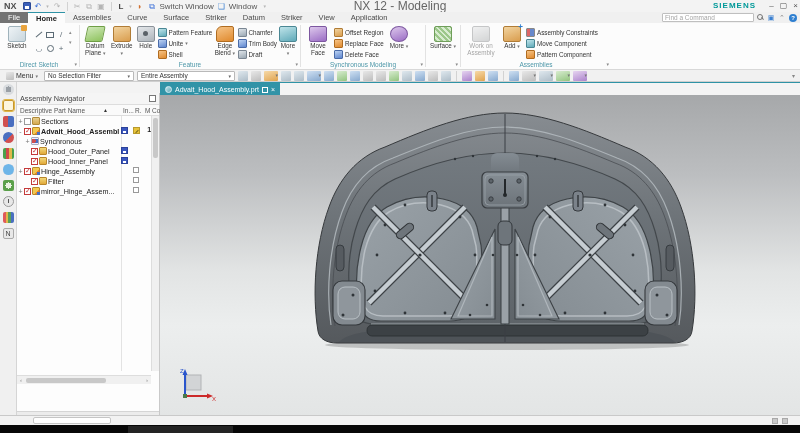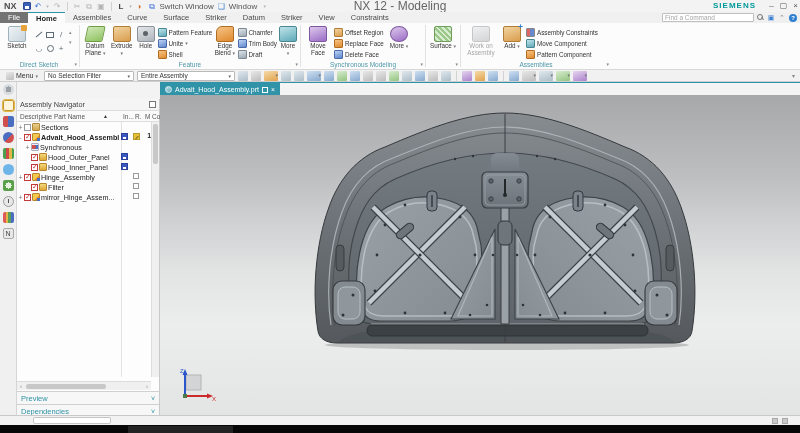--- a/index.html
+++ b/index.html
@@ -96,21 +96,21 @@
   .r-con{background:linear-gradient(90deg,#d05050 0 50%,#4a6fc0 50%);}
   .r-part{background:linear-gradient(135deg,#4a6fc0 0 50%,#d05050 50%);border-radius:50%;}
   .r-lib{background:repeating-linear-gradient(90deg,#4aa04a 0 3px,#d04a4a 3px 6px,#e0b84a 6px 9px);}
   .r-web{background:radial-gradient(circle,#6db5e8 0 70%,#3a7fc0 70%);border-radius:50%;}
   .r-green{background:radial-gradient(circle,#e8f2e0 0 40%,#5aa04a 40%);border-radius:2px;}
   .r-clock{background:#e8e8e8;border:1px solid #9a9a9a;border-radius:50%;position:relative;}
   .r-clock:after{content:"";position:absolute;left:4px;top:2px;width:1px;height:4px;background:#555;}
   .r-pal{background:linear-gradient(90deg,#e05a5a 0 25%,#e0b84a 25% 50%,#5aa05a 50% 75%,#4a6fc0 75%);}
   .r-nk{background:#e8e8e8;border:1px solid #aaa;color:#444;font-size:7px;line-height:10px;text-align:center;}
   
-  .nav{position:absolute;left:17px;top:17px;width:143px;height:333px;background:#fdfdfd;border-right:1px solid #c9c9c9;}
+  .nav{position:absolute;left:17px;top:11px;width:143px;height:333px;background:#fdfdfd;border-right:1px solid #c9c9c9;}
   .navhdr{height:12px;background:#f5f5f5;border-bottom:1px solid #ddd;display:flex;align-items:center;justify-content:space-between;padding:0 3px;font-size:7.3px;color:#444;}
   .boxico{width:7px;height:7px;border:1px solid #777;background:#fff;}
   .colhdr{height:11px;border-bottom:1px solid #ddd;background:#fafafa;position:relative;font-size:6.5px;color:#555;}
   .colhdr span{position:absolute;top:2px;}
   .vline{position:absolute;left:104px;top:23px;bottom:55px;width:1px;background:#e3e3e3;}
   .vline2{position:absolute;left:135px;top:23px;bottom:55px;width:1px;background:#e3e3e3;}
   .trows{position:absolute;left:0;top:23px;right:8px;}
   .trow{height:10px;position:relative;display:flex;align-items:center;font-size:7.2px;color:#222;white-space:nowrap;}
   .trow.bold .tlabel{font-weight:bold;}
   .texp{width:7px;text-align:center;color:#777;font-size:7px;flex:none;}
@@ -197,21 +197,21 @@
 <div class="tabsrow">
   <span class="rtab file">File</span>
   <span class="rtab active">Home</span>
   <span class="rtab">Assemblies</span>
   <span class="rtab">Curve</span>
   <span class="rtab">Surface</span>
   <span class="rtab">Striker</span>
   <span class="rtab">Datum</span>
   <span class="rtab">Striker</span>
   <span class="rtab">View</span>
-  <span class="rtab">Constraints</span>
+  <span class="rtab">Application</span>
 </div>
 <div class="findwrap">
   <input class="findbox" placeholder="Find a Command" style="">
   <span class="mag"></span>
   <span class="mini" style="color:#3a7fd0;">▣</span>
   <span class="mini">⌃</span>
   <span class="helpq">?</span>
 </div>
 
 <div class="ribbon">
@@ -519,28 +519,20 @@
       </div>
     </div>
     <div class="vscroll">
         <div class="vthumb"></div>
       </div>
     <div class="hscroll">
       <span class="harrow">‹</span>
       <div class="hthumb"></div>
       <span class="harrow" style="margin-left:auto;">›</span>
     </div>
-    <div class="collapse prevbar">
-      <span>Preview</span>
-      <span class="chev">˅</span>
-    </div>
-    <div class="collapse depbar">
-      <span>Dependencies</span>
-      <span class="chev">˅</span>
-    </div>
     <div class="navfoot"></div>
   </div>
 
   <div class="vp">
     <div class="vptabs">
       <div class="vptab">
         <span class="pico"></span>
         <span class="tx">Advait_Hood_Assembly.prt</span>
         <span class="tbico"></span>
         <span style="font-size:7px;">×</span>

